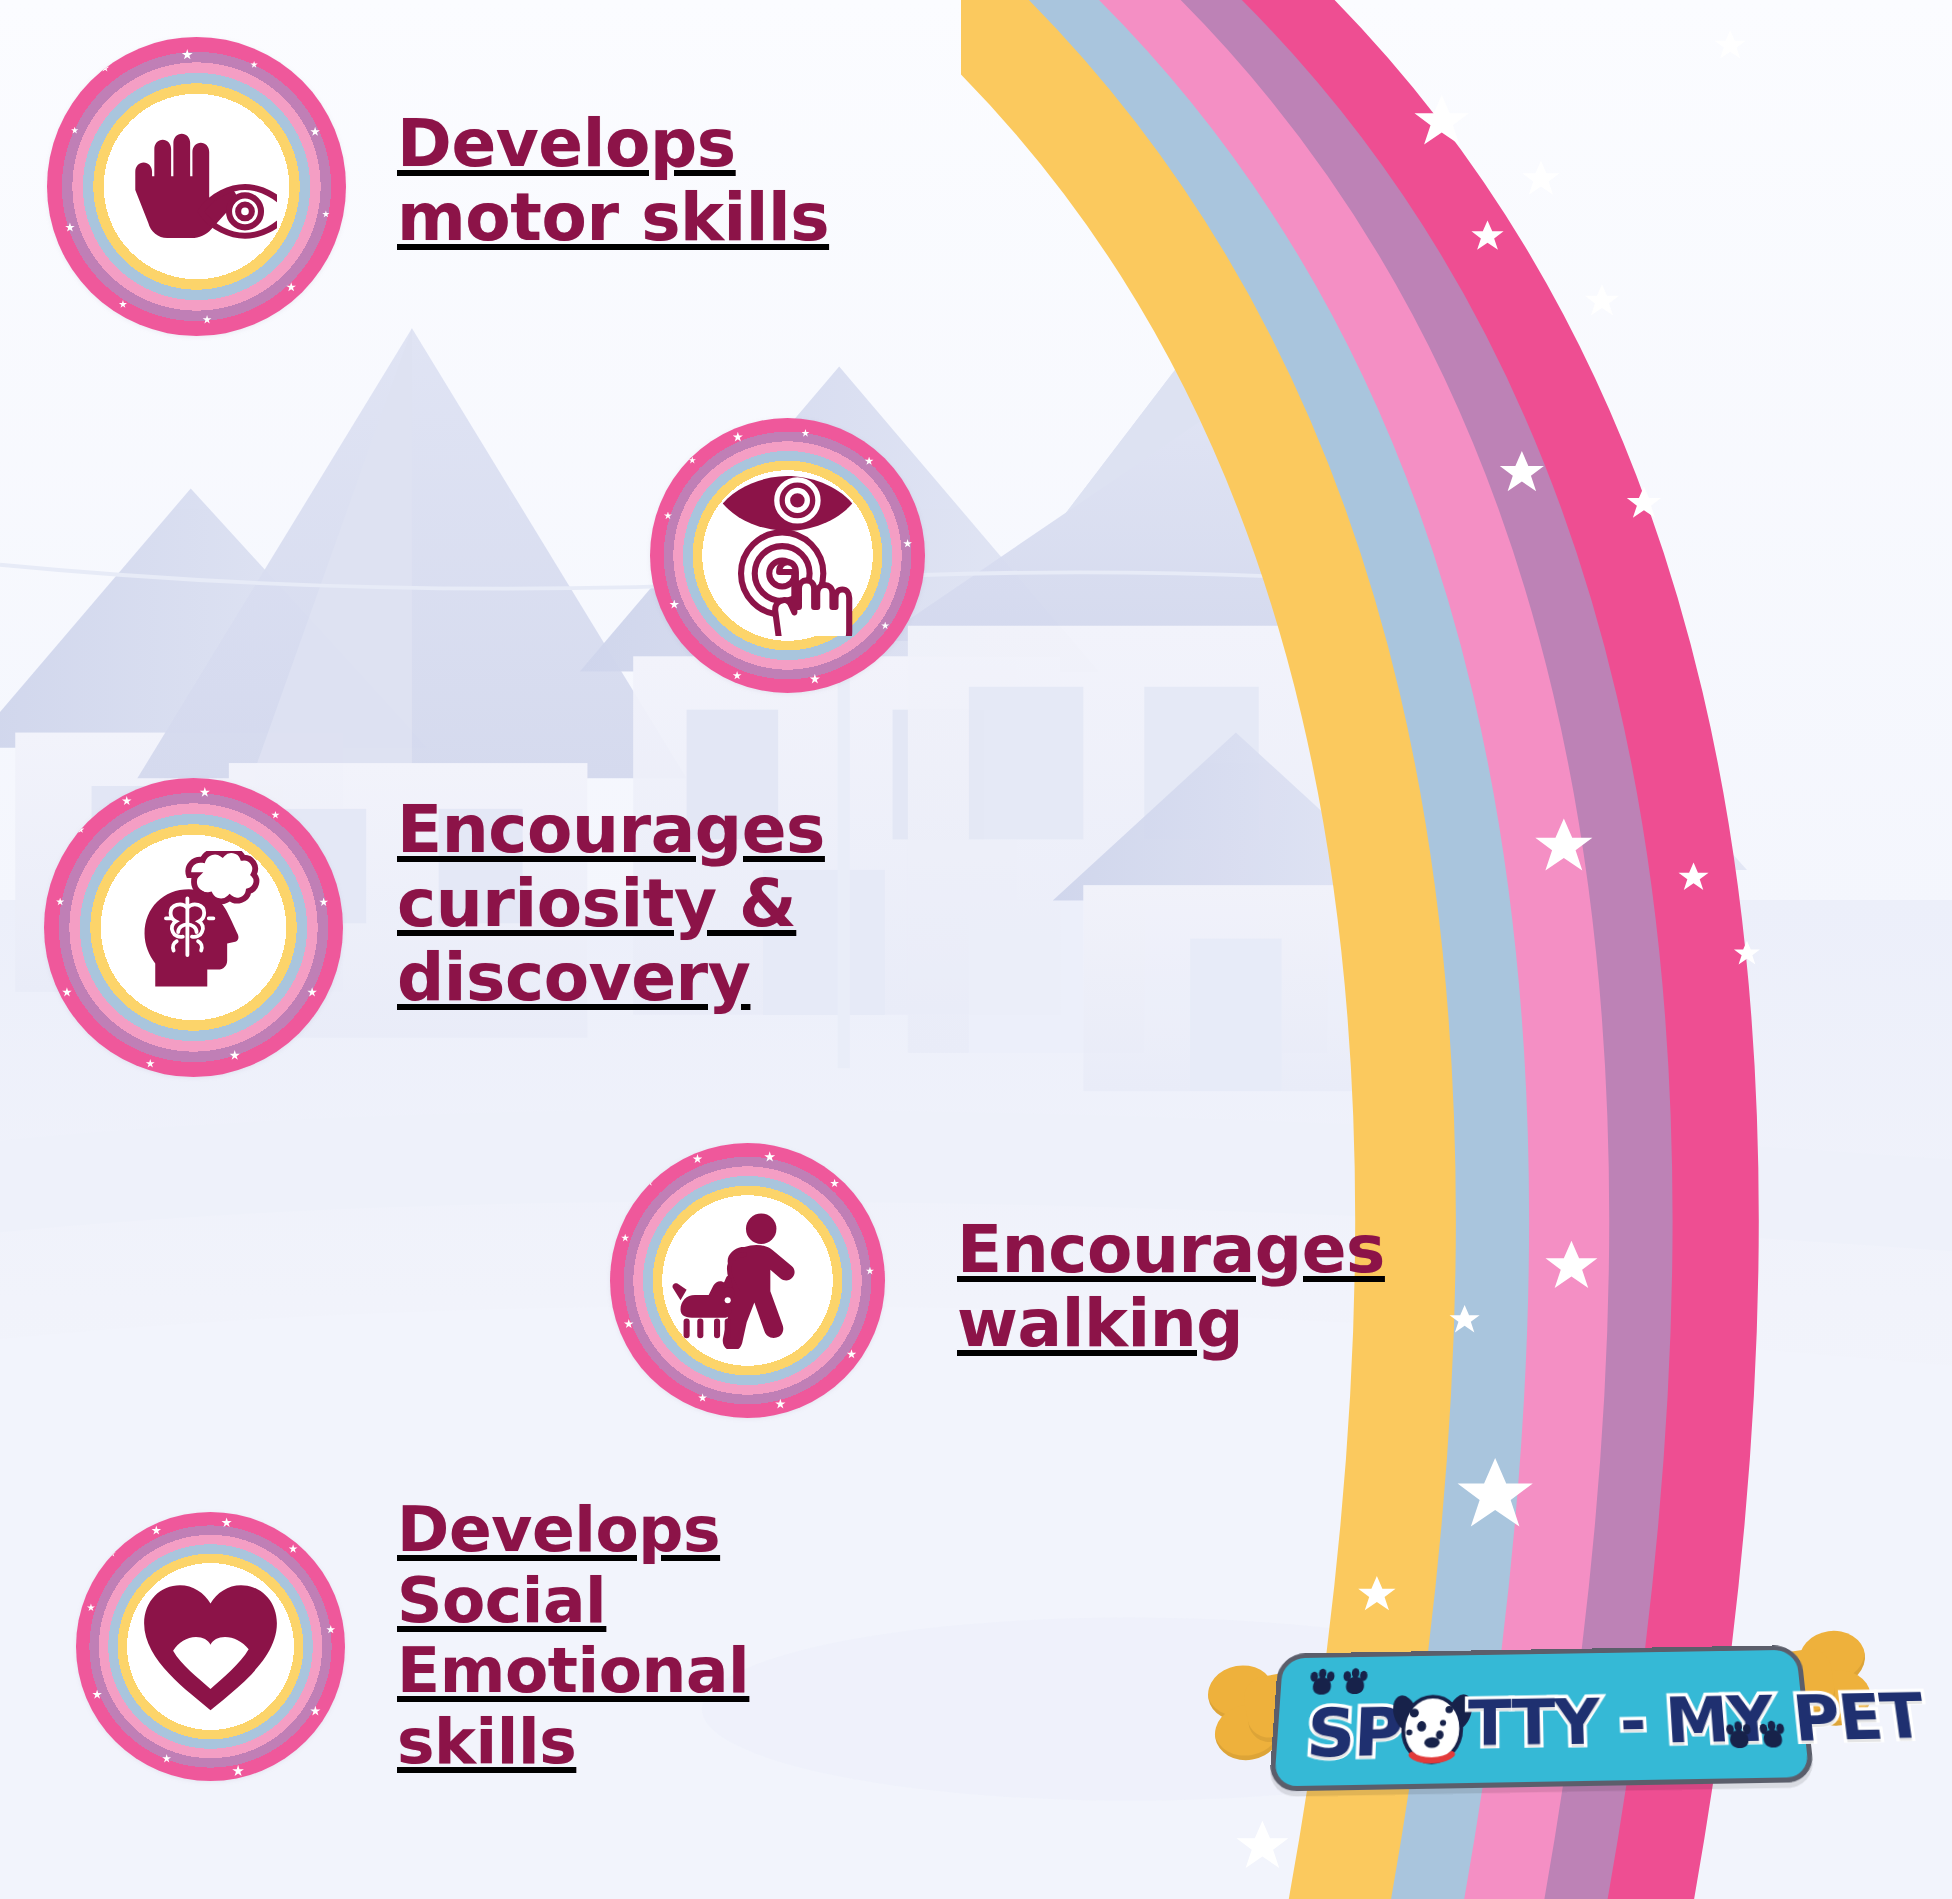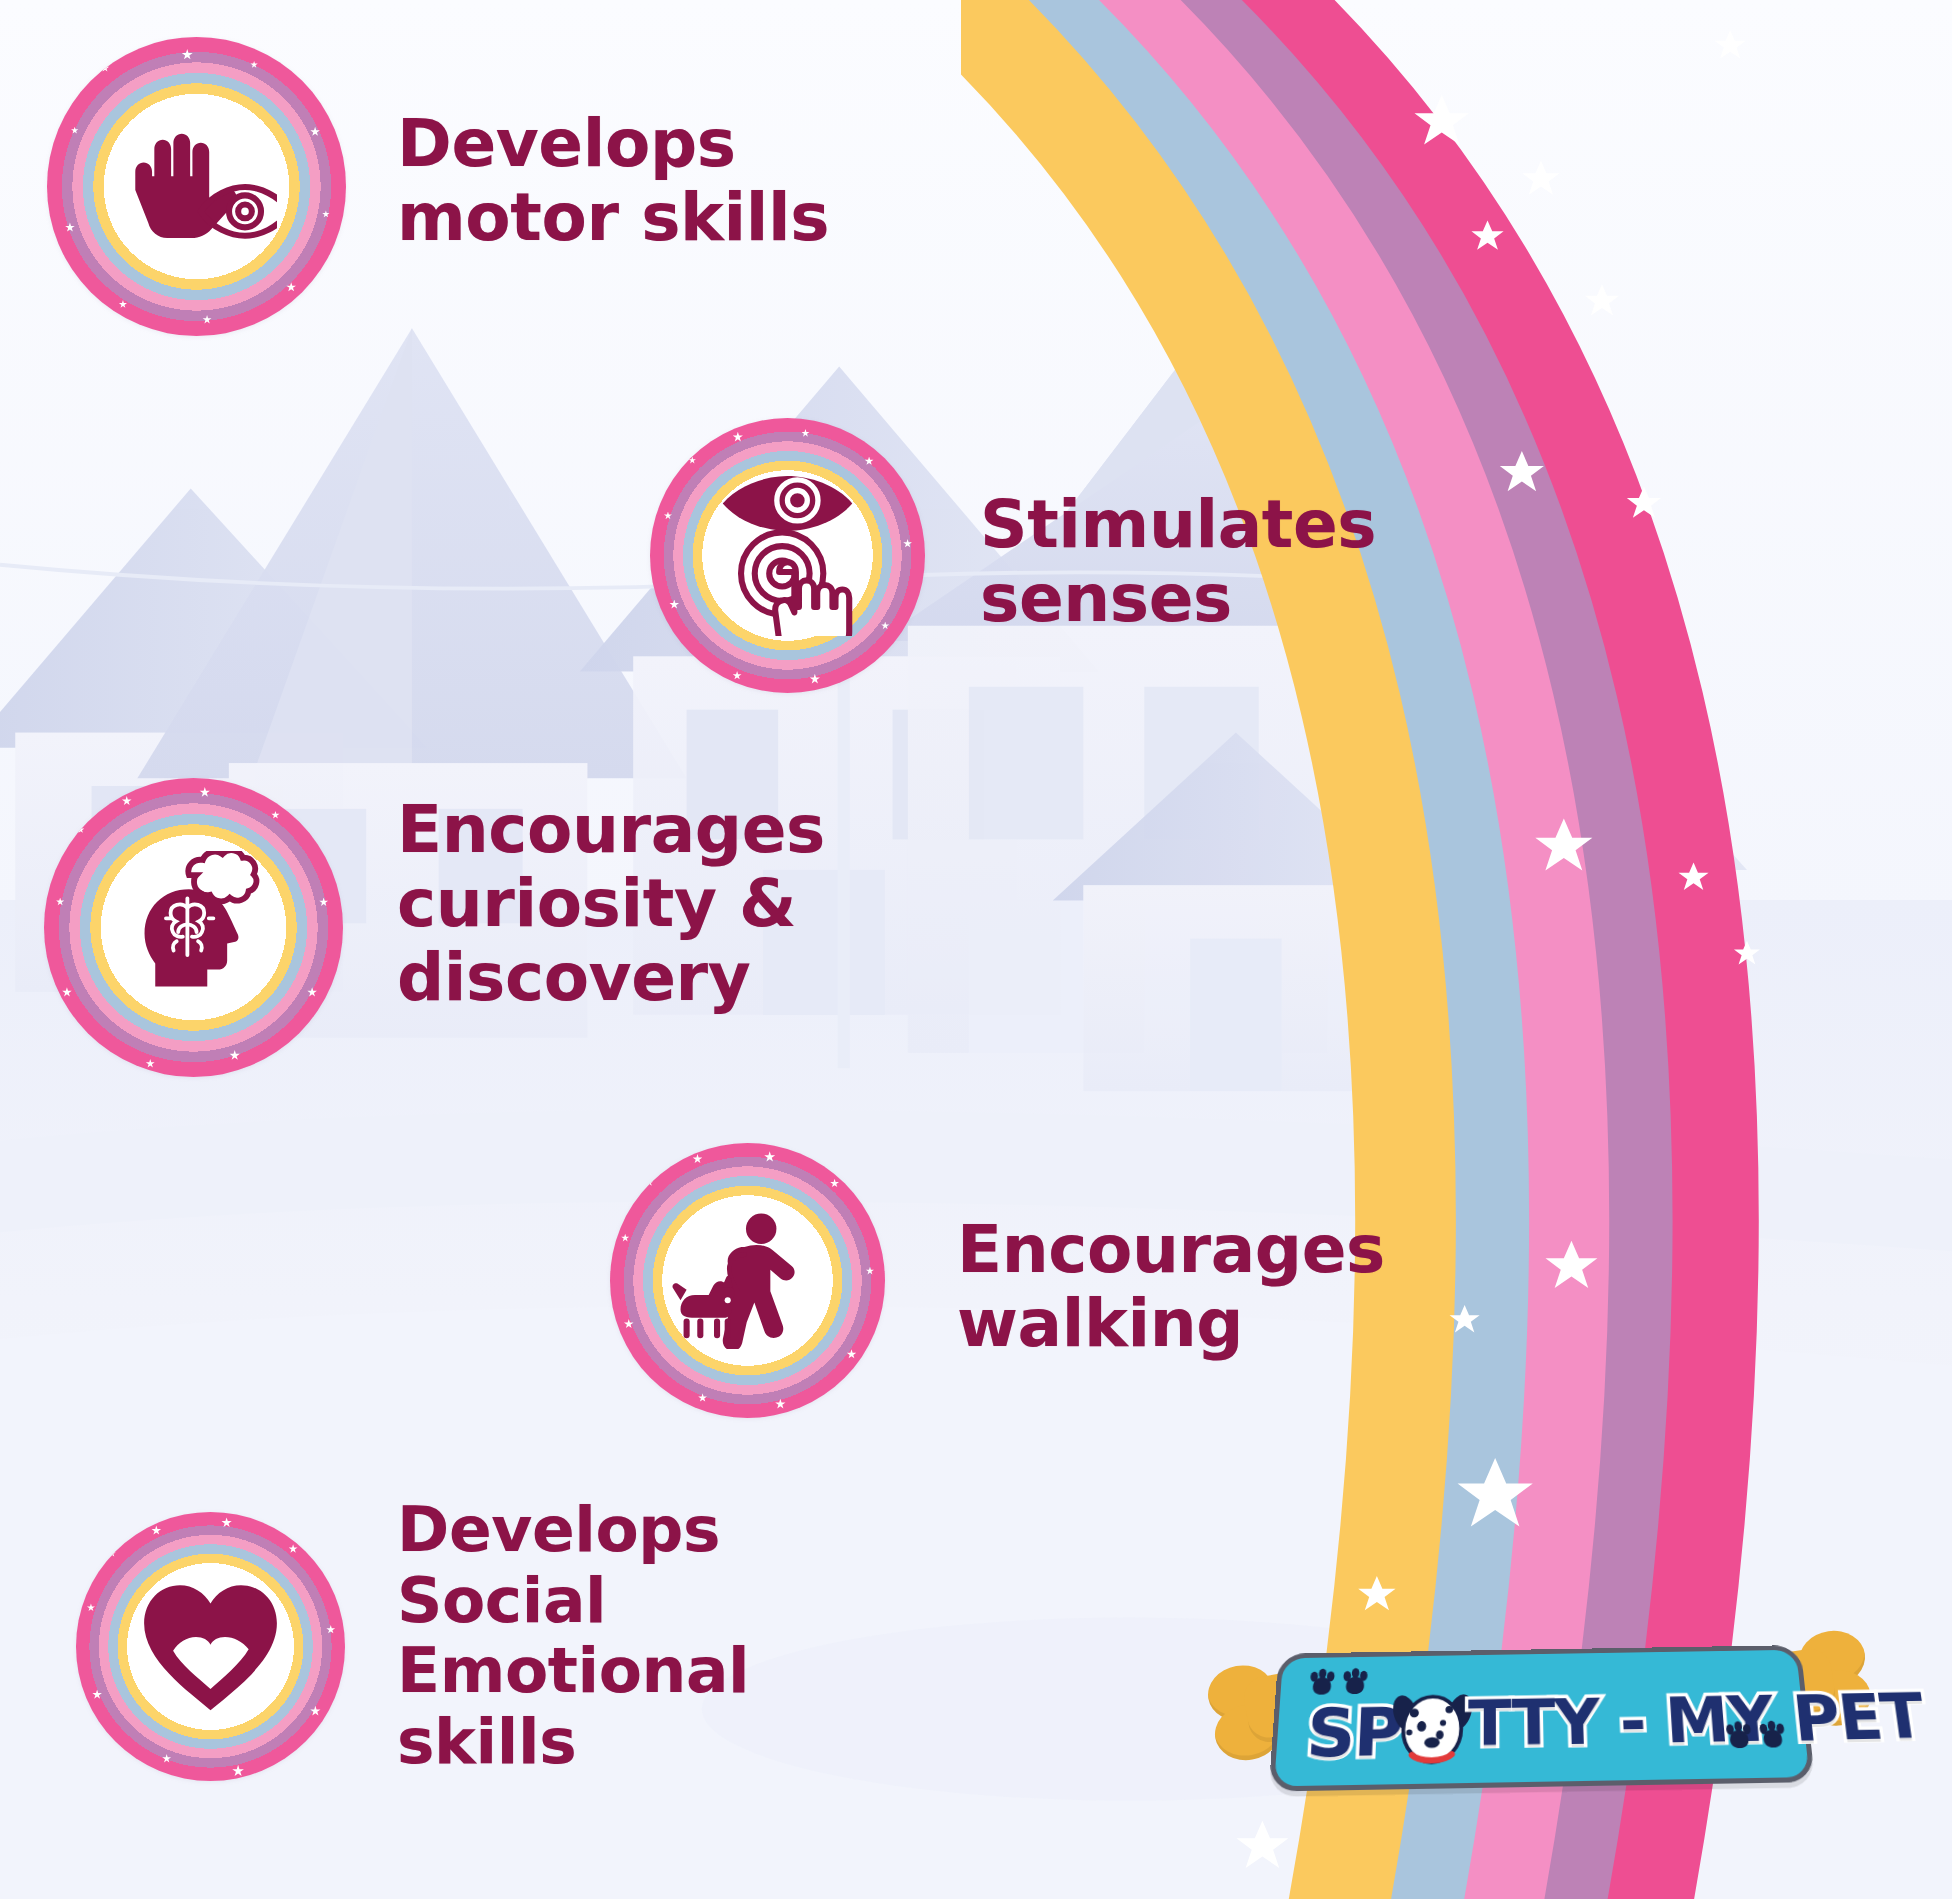--- a/index.html
+++ b/index.html
@@ -51,21 +51,21 @@
     filter:drop-shadow(0 1.5px 2.3px rgba(120,100,140,.10));
   }
   .badge .stars{ position:absolute; inset:0; border-radius:50%; overflow:hidden; }
   .badge .st{
     position:absolute; background:#fff;
     clip-path:polygon(50% 0%,61% 35%,98% 35%,68% 57%,79% 91%,50% 70%,21% 91%,32% 57%,2% 35%,39% 35%);
   }
   .badge .glyph{ position:relative; z-index:3; display:block; }
 
   
-  .row{ position:absolute; display:flex; align-items:flex-end; }
+  .row{ position:absolute; display:flex; align-items:flex-end;text-decoration:underline; }
   .caption{
     color:#8c1348;
     font-family:"DejaVu Sans", sans-serif;
     font-weight:bold;
     letter-spacing:-0.4px;
     line-height:1.12;
     white-space:pre-line;
     text-shadow:0 0 0.8px rgba(140,19,72,.35);
   }
 
@@ -276,24 +276,20 @@
       <g fill="none" stroke="#8c1348" stroke-width="8">
         <circle cx="88" cy="128" r="54"></circle>
         <circle cx="88" cy="128" r="36"></circle>
         <circle cx="88" cy="128" r="17"></circle>
       </g>
 
       <path d="M84 126c0-8 5-13 11-13s11 5 11 13v46h4v-24c0-7 5-11 10-11s10 4 10 11v24h4v-18c0-7 5-11 10-11s10 4 10 11v18h4v-12c0-7 4-11 9-11s9 4 9 11v44c0 18-13 32-31 32h-32c-17 0-28-12-30-28l-4-30c-1-8 3-14 10-15 5-1 9 2 11 7l4 9V126z" fill="#fff" stroke="#8c1348" stroke-width="8" stroke-linejoin="round"></path>
     </svg>
   </div>
 
-  <div class="row" style="left:980px; top:488px;">
-    <div class="caption" style="font-size:66px;">Stimulates
-senses</div>
-  </div>
 
   <div class="badge" style="left:44px; top:778px; width:299px; height:299px;">
     <div class="stars">
       <span class="st" style="left:26%;top:6%;width:10px;height:10px;"></span>
       <span class="st" style="left:52%;top:3%;width:10.7px;height:10.7px;"></span>
       <span class="st" style="left:76%;top:11%;width:8.4px;height:8.4px;"></span>
       <span class="st" style="left:92%;top:40%;width:9.2px;height:9.2px;"></span>
       <span class="st" style="left:88%;top:70%;width:10px;height:10px;"></span>
       <span class="st" style="left:62%;top:91%;width:10.7px;height:10.7px;"></span>
       <span class="st" style="left:34%;top:94%;width:9.2px;height:9.2px;"></span>

